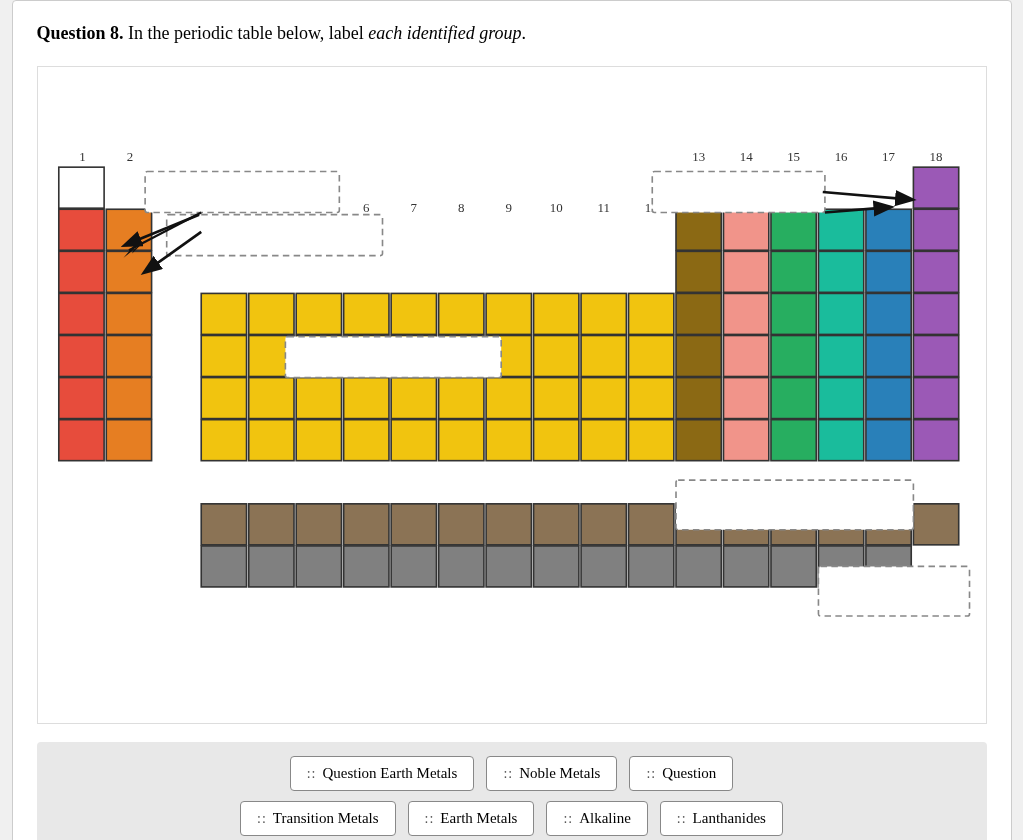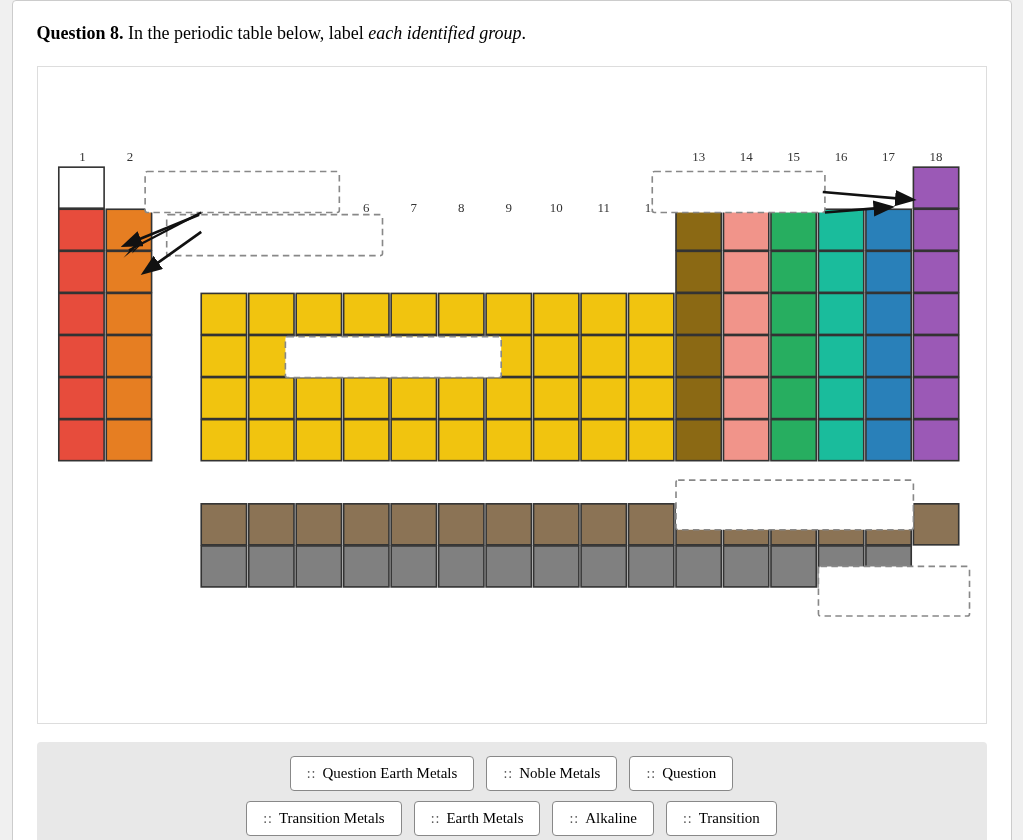--- a/index.html
+++ b/index.html
@@ -311,17 +311,17 @@
       <div class="label-chip">
         <span class="dots">::</span>
         <span>Earth Metals</span>
       </div>
       <div class="label-chip">
         <span class="dots">::</span>
         <span>Alkaline</span>
       </div>
       <div class="label-chip">
         <span class="dots">::</span>
-        <span>Transition</span>
+        <span>Lanthanides</span>
       </div>
     </div>
   </div>
 </div>
 
 </body></html>

